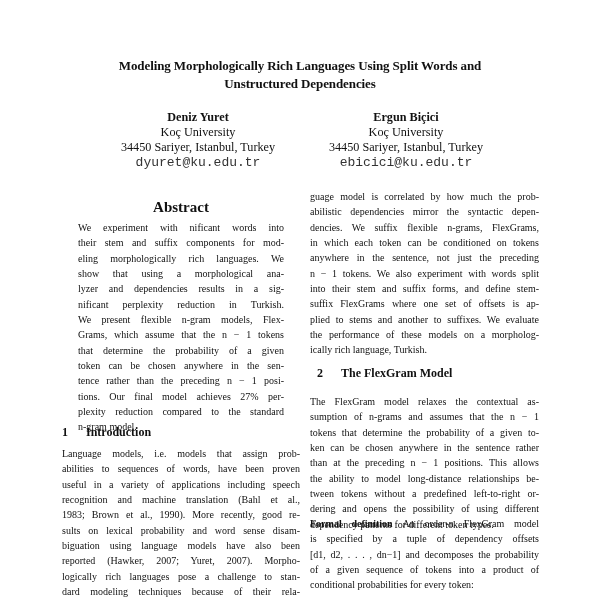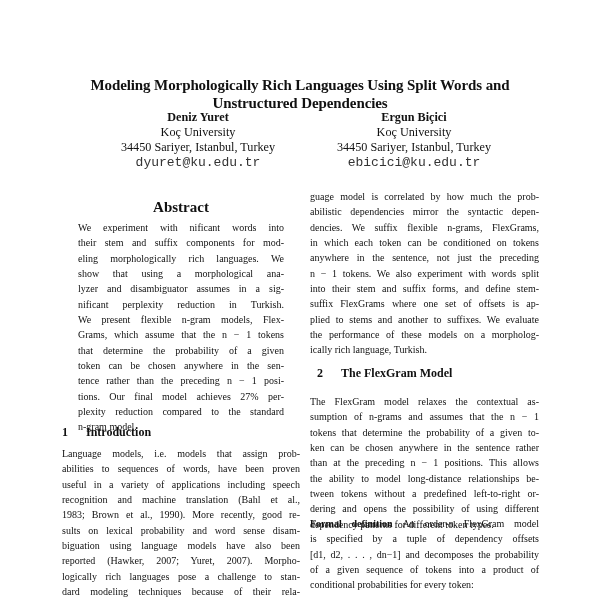--- a/index.html
+++ b/index.html
@@ -1,24 +1,24 @@
 <!DOCTYPE html>
 <html><head>
 <meta charset="utf-8">
 <style>
   html, body { margin: 0; padding: 0; background: #ffffff; }
   body { width: 600px; height: 600px; overflow: hidden; position: relative;
          font-family: "Liberation Serif", "DejaVu Serif", serif; color: #111; }
   .page { position: absolute; left: 0; top: 0; width: 600px; height: 600px; background: #fff; }
-  .title { position: absolute; left: 60px; top: 76px; width: 480px; text-align: center;
-           font-weight: bold; font-size: 15px; line-height: 18px; letter-spacing: -0.1px; }
+  .title { position: absolute; left: 60px; top: 57px; width: 480px; text-align: center;
+           font-weight: bold; font-size: 13px; line-height: 18px; letter-spacing: -0.1px; }
   .author { position: absolute; top: 110px; width: 220px; text-align: center;
             font-size: 12.2px; line-height: 15px; }
   .author.a1 { left: 88px; }
-  .author.a2 { left: 304px; }
+  .author.a2 { left: 296px; }
   .author .name { font-weight: bold; }
   .author .email { font-family: "Liberation Mono", "DejaVu Sans Mono", monospace; font-size: 13px; color: #333; }
   .col { position: absolute; font-size: 10px; line-height: 15.35px; text-align: justify; }
   .abstract-head { position: absolute; left: 62px; top: 199px; width: 238px; text-align: center;
                    font-weight: bold; font-size: 15px; }
   .abstract { left: 78px; top: 220px; width: 206px; }
   .sec-head { position: absolute; font-weight: bold; font-size: 12px; }
   .sec-head .num { display: inline-block; width: 24px; }
   .intro { left: 62px; top: 446px; width: 238px; }
   .right1 { left: 310px; top: 189px; width: 229px; }
@@ -51,21 +51,21 @@
     <div>34450 Sariyer, Istanbul, Turkey</div>
     <div class="email">ebicici@ku.edu.tr</div>
   </div>
 
   <div class="abstract-head">Abstract</div>
   <div class="col abstract">
     <span class="ln">We experiment with nificant words into</span>
     <span class="ln">their stem and suffix components for mod-</span>
     <span class="ln">eling morphologically rich languages. We</span>
     <span class="ln">show that using a morphological ana-</span>
-    <span class="ln">lyzer and disambiguator assumes in a sig-</span>
+    <span class="ln">lyzer and dependencies results in a sig-</span>
     <span class="ln">nificant perplexity reduction in Turkish.</span>
     <span class="ln">We present flexible n-gram models, Flex-</span>
     <span class="ln">Grams, which assume that the n − 1 tokens</span>
     <span class="ln">that determine the probability of a given</span>
     <span class="ln">token can be chosen anywhere in the sen-</span>
     <span class="ln">tence rather than the preceding n − 1 posi-</span>
     <span class="ln">tions. Our final model achieves 27% per-</span>
     <span class="ln">plexity reduction compared to the standard</span>
     <span class="ln last">n-gram model.</span>
   </div>

